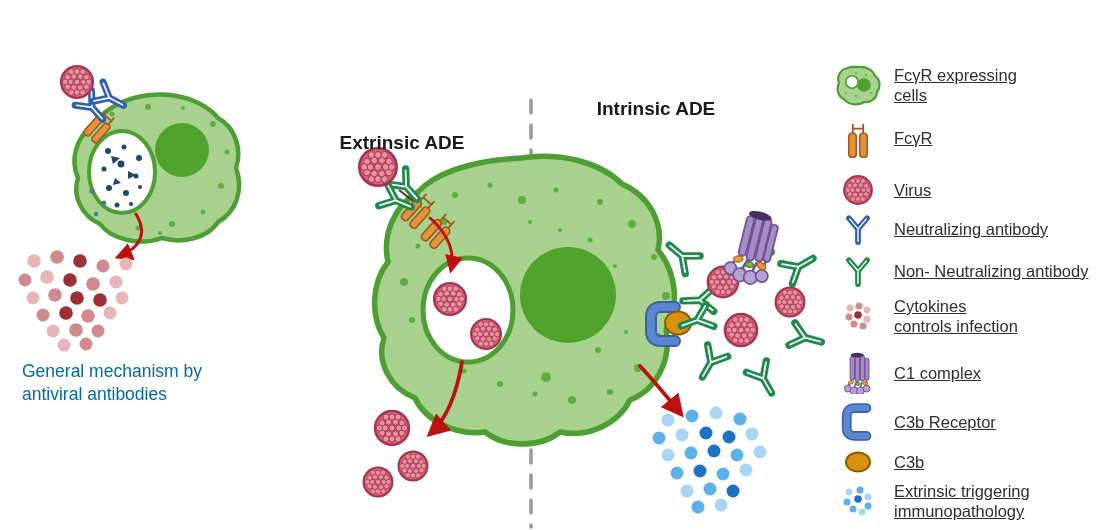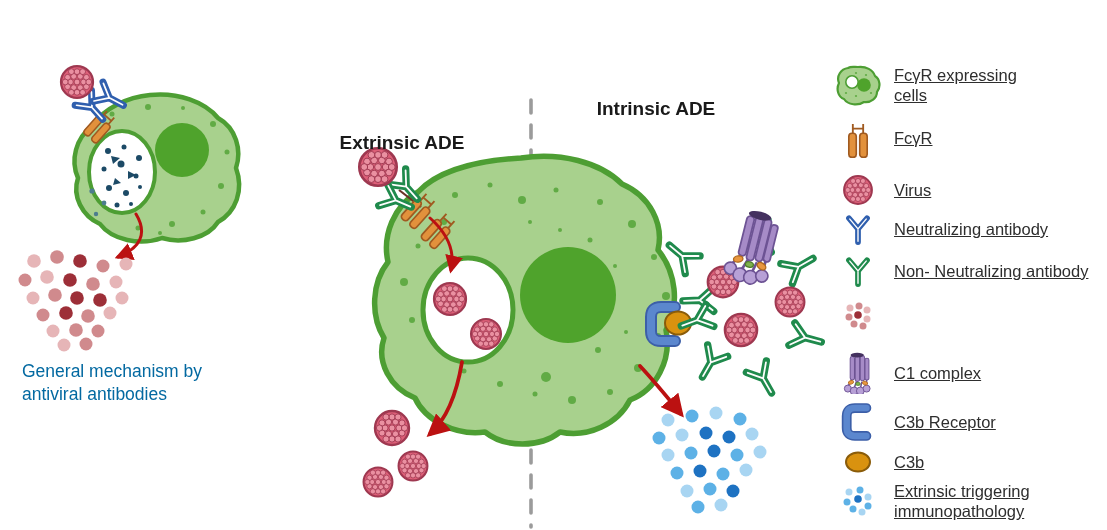--- a/index.html
+++ b/index.html
@@ -363,20 +363,22 @@
           <circle class="pd-l" cx="-8" cy="-8" r="3.5"></circle>
             <circle class="pd-m" cx="1" cy="-10" r="3.5"></circle>
           <circle class="pd-l" cx="9" cy="-6" r="3.5"></circle>
             <circle class="pd-m" cx="-9" cy="1" r="3.5"></circle>
           <circle class="pd-x" cx="0" cy="-1" r="3.8"></circle>
             <circle class="pd-l" cx="9" cy="3" r="3.5"></circle>
           <circle class="pd-m" cx="-4" cy="8" r="3.5"></circle>
             <circle class="pd-m" cx="5" cy="10" r="3.5"></circle>
         </svg>
       </span>
+      <span class="llabel">Cytokines
+controls infection</span>
     </div>
 
     <div class="lrow" style="top:292px;height:42px;">
       <span class="licon">
         <svg width="38" height="42" viewBox="-19 -28 38 42">
             <use href="#c1" transform="scale(0.78)"></use>
           </svg>
       </span>
       <span class="llabel">C1 complex</span>
     </div>

